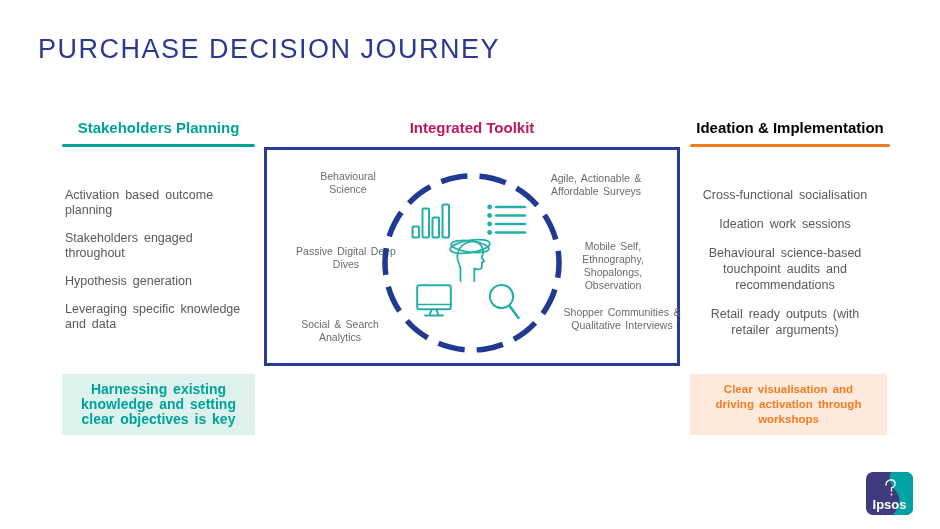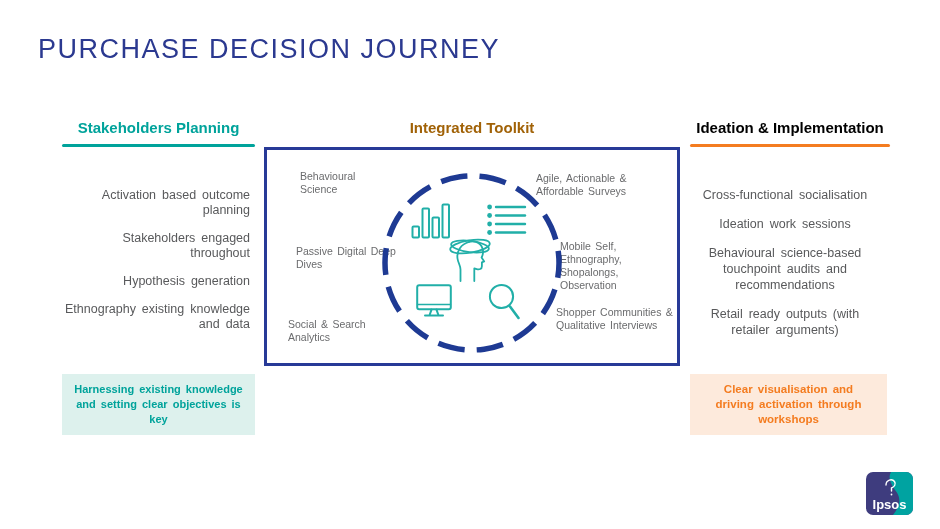--- a/index.html
+++ b/index.html
@@ -6,39 +6,39 @@
   .slide{
     position:relative;width:940px;height:529px;background:#ffffff;overflow:hidden;
     font-family:"Liberation Sans", sans-serif;
   }
   .title{
     position:absolute;left:38px;top:34px;font-size:27px;letter-spacing:1.5px;
     color:#2B3990;font-weight:500;
   }
   .col-header{position:absolute;top:119px;font-size:15px;font-weight:bold;text-align:center;}
   .hdr-left{left:62px;width:193px;color:#00A39B;}
-  .hdr-mid{left:264px;width:416px;color:#a16207;}
+  .hdr-mid{left:264px;width:416px;color:#be185d;}
   .hdr-right{left:683px;width:214px;color:#000000;}
   .rule{position:absolute;top:144px;height:3px;border-radius:2px;}
   .rule-left{left:62px;width:193px;background:#00A39B;}
   .rule-right{left:690px;width:200px;background:#F47C20;}
   .toolkit-box{
     position:absolute;left:264px;top:147px;width:416px;height:219px;
     border:3px solid #283A97;box-sizing:border-box;background:#fff;
   }
   .side-items{position:absolute;color:#58595B;font-size:12.5px;line-height:15px;word-spacing:2.5px;}
-  .left-items{left:65px;width:185px;top:188px;text-align:right;}
+  .left-items{left:65px;width:185px;top:188px;}
   .right-items{left:690px;width:190px;top:187px;text-align:center;line-height:16px;}
   .side-items .item{margin-bottom:13px;}
-  .mini-label{position:absolute;color:#6A6B6D;font-size:10.5px;line-height:13px;word-spacing:1.5px;}
+  .mini-label{position:absolute;color:#6A6B6D;font-size:10.5px;line-height:13px;text-align:center;word-spacing:1.5px;}
   .callout{
     position:absolute;top:374px;height:61px;display:flex;align-items:center;justify-content:center;
     box-sizing:border-box;text-align:center;font-weight:bold;word-spacing:2px;
   }
-  .callout-left{left:62px;width:193px;background:#DDF1ED;color:#00A39B;font-size:11px;line-height:15px;padding:0 10px;}
+  .callout-left{left:62px;width:193px;background:#DDF1ED;color:#00A39B;font-size:14px;line-height:15px;padding:0 10px;}
   .callout-mid{left:263px;width:417px;background:#D9DDEE;color:#283A97;font-size:12px;line-height:15px;padding:0 12px;}
   .callout-right{left:690px;width:197px;background:#FDEADC;color:#F47C20;font-size:11.5px;line-height:15px;padding:16px 14px;}
   .circle-svg{position:absolute;left:377px;top:168px;}
   .icon{position:absolute;}
   .logo{position:absolute;left:866px;top:472px;width:47px;height:43px;}
 </style>
 </head>
 <body>
 
 <div class="slide">
@@ -48,21 +48,21 @@
   <div class="col-header hdr-left">Stakeholders Planning</div>
   <div class="col-header hdr-mid">Integrated Toolkit</div>
   <div class="col-header hdr-right">Ideation &amp; Implementation</div>
   <div class="rule rule-left"></div>
   <div class="rule rule-right"></div>
 
   <div class="side-items left-items">
     <div class="item">Activation based outcome planning</div>
     <div class="item">Stakeholders engaged throughout</div>
     <div class="item">Hypothesis generation</div>
-    <div class="item">Ethnography existing knowledge and data</div>
+    <div class="item">Leveraging specific knowledge and data</div>
   </div>
 
   <div class="side-items right-items">
     <div class="item">Cross-functional socialisation</div>
     <div class="item">Ideation work sessions</div>
     <div class="item">Behavioural science-based touchpoint audits and recommendations</div>
     <div class="item">Retail ready outputs (with retailer arguments)</div>
   </div>
 
   <div class="toolkit-box"></div>

